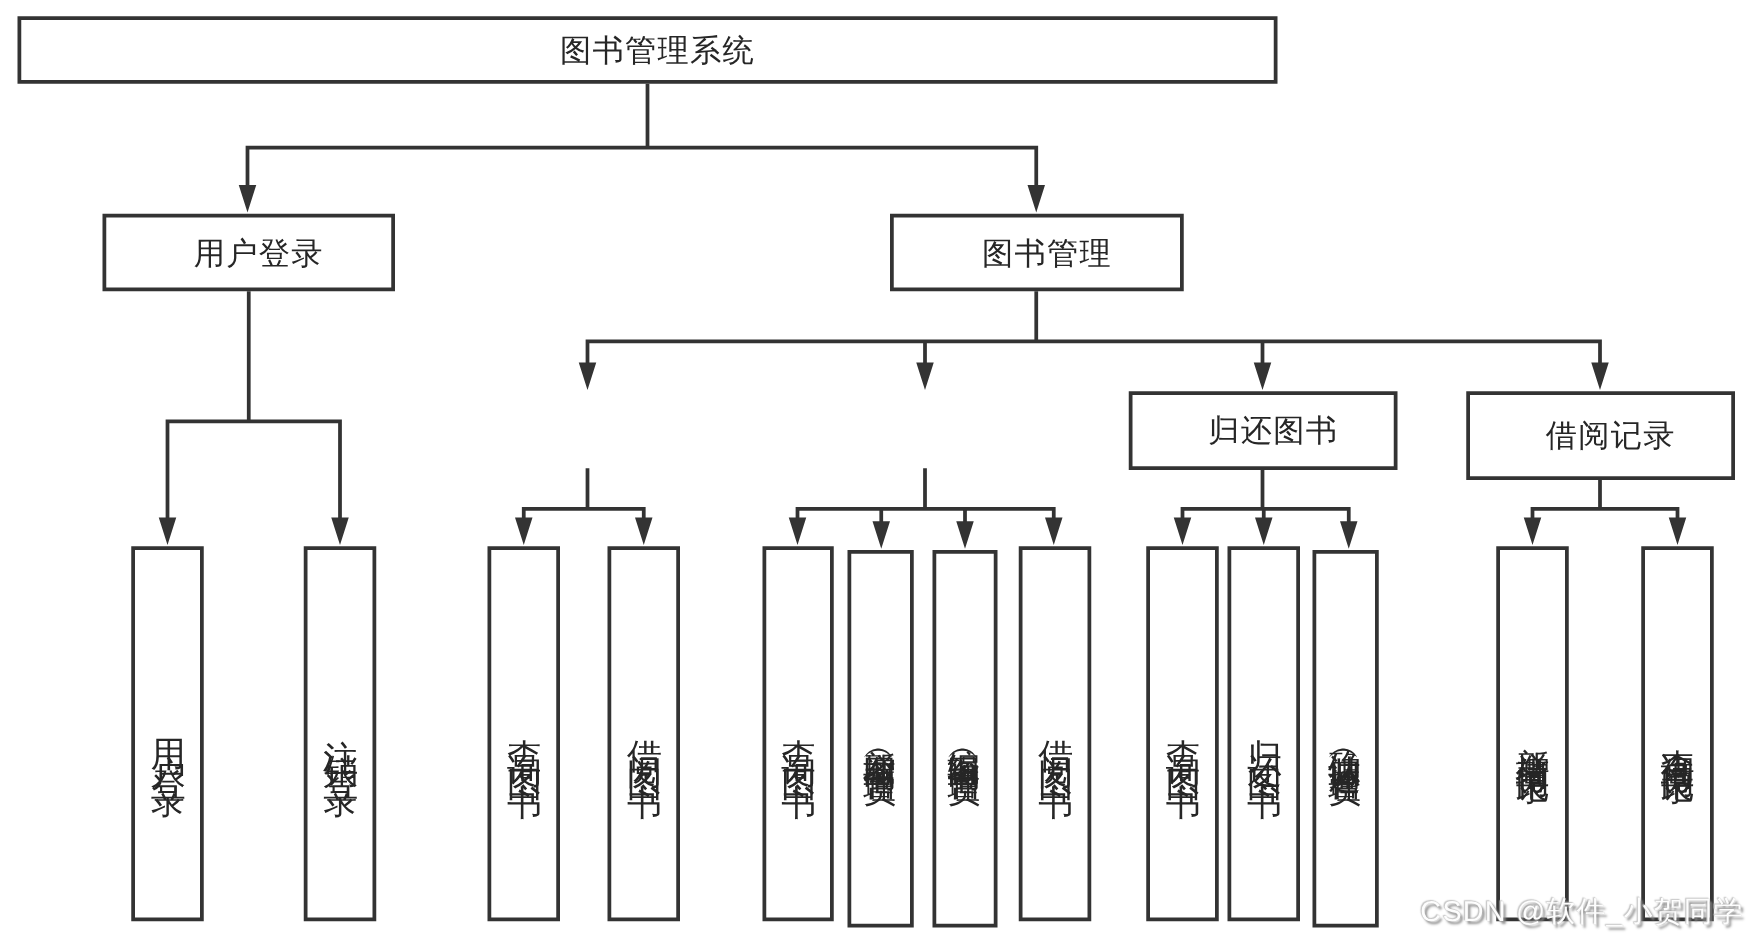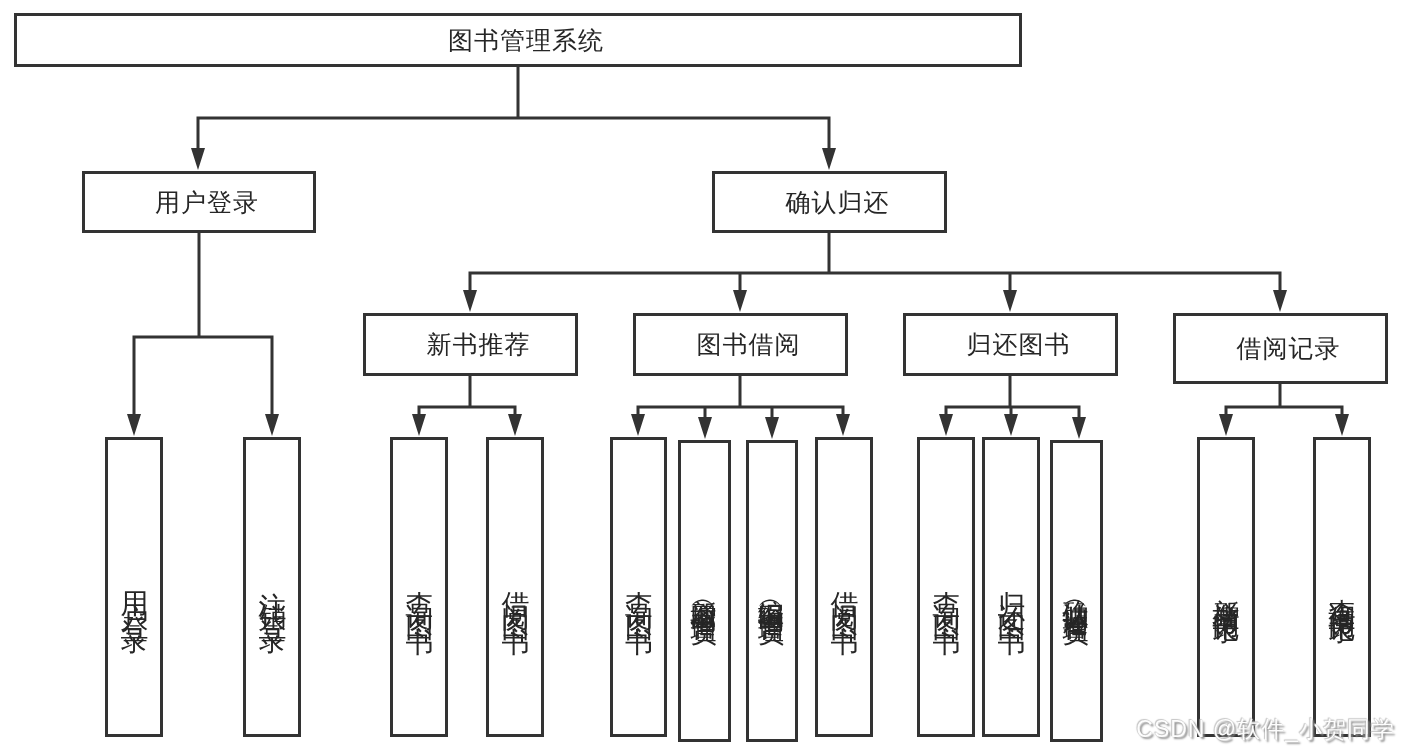--- a/index.html
+++ b/index.html
@@ -94,29 +94,23 @@
   </svg>
 
   <div class="box hbox" style="left:14px;top:13px;width:1008px;height:54px">
     <span>图书管理系统</span>
   </div>
 
   <div class="box hbox" style="left:82px;top:171px;width:234px;height:62px">
     <span>用户登录</span>
   </div>
   <div class="box hbox" style="left:712px;top:171px;width:235px;height:62px">
-    <span>确认归还</span>
+    <span>图书管理</span>
   </div>
 
-  <div class="box hbox" style="left:363px;top:313px;width:215px;height:63px">
-    <span>新书推荐</span>
-  </div>
-  <div class="box hbox" style="left:633px;top:313px;width:215px;height:63px">
-    <span>图书借阅</span>
-  </div>
   <div class="box hbox" style="left:903px;top:313px;width:215px;height:63px">
     <span>归还图书</span>
   </div>
   <div class="box hbox" style="left:1173px;top:313px;width:215px;height:71px">
     <span>借阅记录</span>
   </div>
 
   <div class="box vbox" style="left:105px;top:437px;width:58px;height:300px">
     <span class="vtext">用户登录</span>
   </div>

